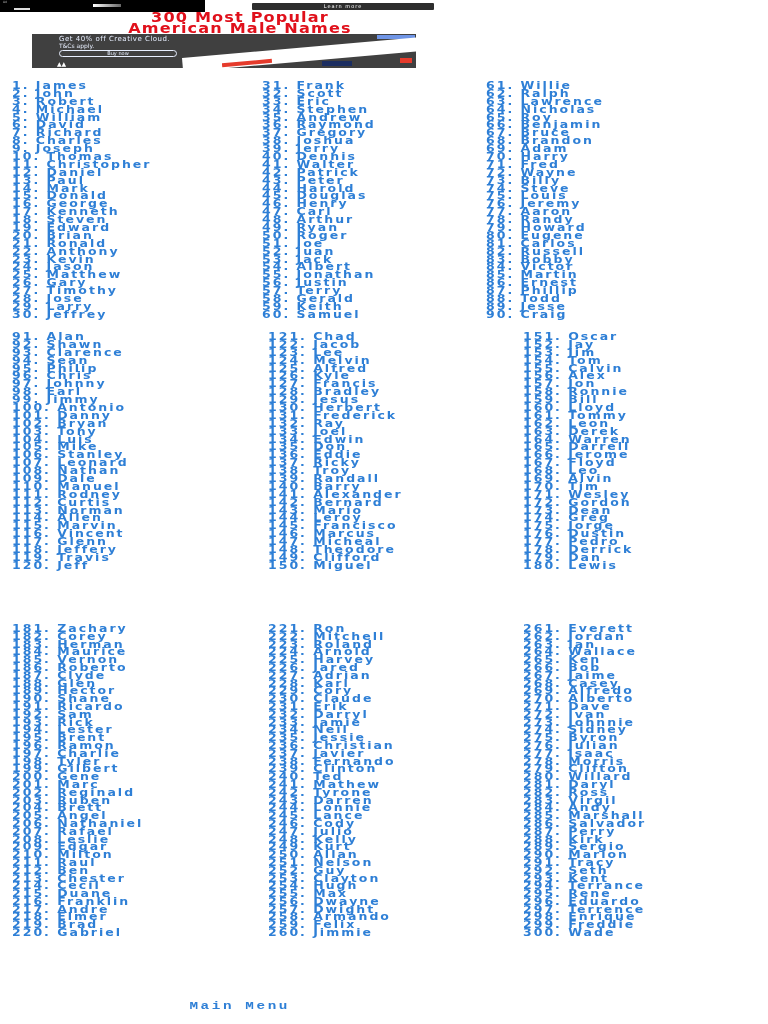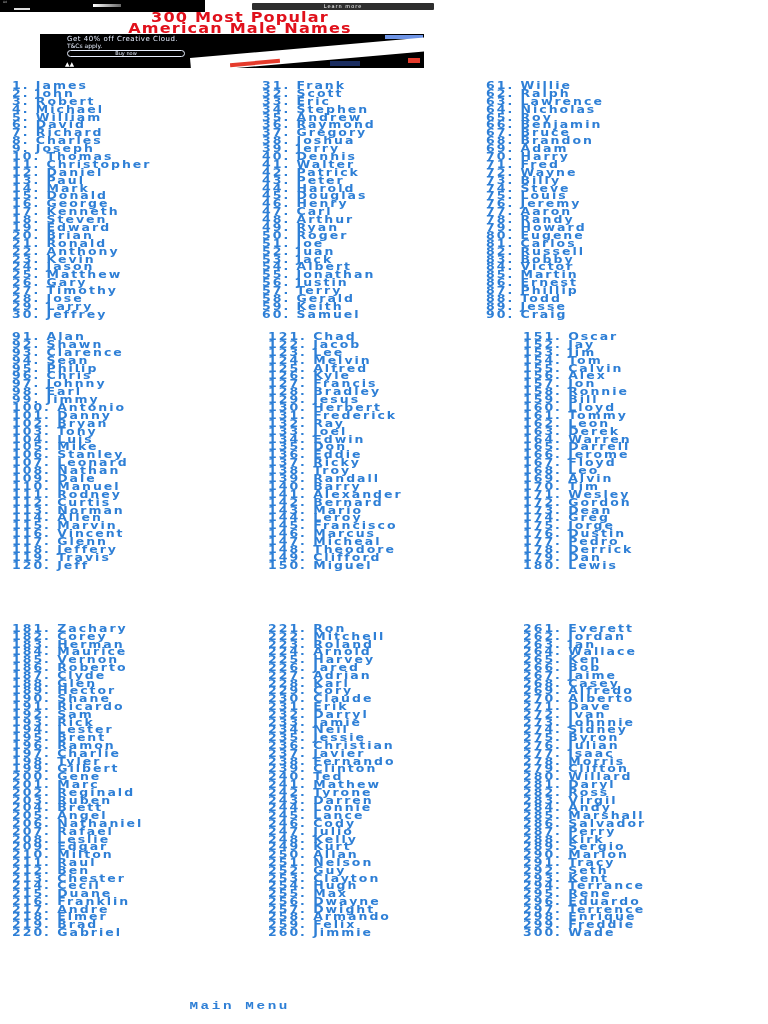--- a/index.html
+++ b/index.html
@@ -11,21 +11,21 @@
     .top-ad .dark .ad-tag { position: absolute; left: 3px; top: 0; font-size: 3px; color: #bbb; }
     .top-ad .dark .ad-bar { position: absolute; left: 93px; top: 4px; width: 28px; height: 3px; background: linear-gradient(90deg, #fff, #666); }
     .top-ad .dark .ad-small { position: absolute; left: 14px; top: 8px; width: 16px; height: 2px; background: #ddd; }
     .top-ad .learn-btn { position: absolute; left: 252px; top: 3px; width: 182px; height: 7px; background: #2e2e2e; color: #fff; font-size: 5px; line-height: 7px; text-align: center; border-radius: 1px; letter-spacing: 1px; }
 
     
     .title { position: absolute; left: 0; top: 12px; width: 480px; text-align: center; color: #e0101b; font-family: "DejaVu Sans", sans-serif; font-weight: bold; font-size: 14px; line-height: 11px; letter-spacing: 1px; transform: scaleX(1.15); transform-origin: center; }
     .title div { white-space: nowrap; }
 
     
-    .adobe-ad { position: absolute; left: 40px; top: 34px; width: 384px; height: 34px; background: #000000; overflow: hidden; }
+    .adobe-ad { position: absolute; left: 32px; top: 34px; width: 384px; height: 34px; background: #404040; overflow: hidden; }
     .adobe-ad .headline { position: absolute; left: 27px; top: 2px; color: #e8efff; font-size: 7px; line-height: 7px; white-space: nowrap; letter-spacing: 0.5px; }
     .adobe-ad .terms { position: absolute; left: 27px; top: 9px; color: #e8efff; font-size: 6px; line-height: 6px; white-space: nowrap; }
     .adobe-ad .buy { position: absolute; left: 27px; top: 16px; width: 116px; height: 5px; border: 1px solid #e8efff; border-radius: 4px; color: #e8efff; font-size: 5px; line-height: 5px; text-align: center; }
     .adobe-ad .logo { position: absolute; left: 25px; top: 27px; width: 28px; height: 5px; color: #fff; font-size: 6px; line-height: 5px; font-weight: bold; }
     .adobe-ad .ad-choice { position: absolute; right: 1px; top: 1px; width: 38px; height: 4px; background: #6f95e6; }
     .adobe-ad .swoosh1 { position: absolute; left: 150px; top: 24px; width: 240px; height: 14px; background: #ffffff; transform: rotate(-5deg); transform-origin: left top; }
     .adobe-ad .swoosh2 { position: absolute; left: 190px; top: 27px; width: 50px; height: 4px; background: #e53b2c; transform: rotate(-5deg); }
     .adobe-ad .swoosh3 { position: absolute; left: 290px; top: 27px; width: 30px; height: 5px; background: #1b2d60; }
     .adobe-ad .swoosh4 { position: absolute; left: 368px; top: 24px; width: 12px; height: 5px; background: #e53b2c; }
 

